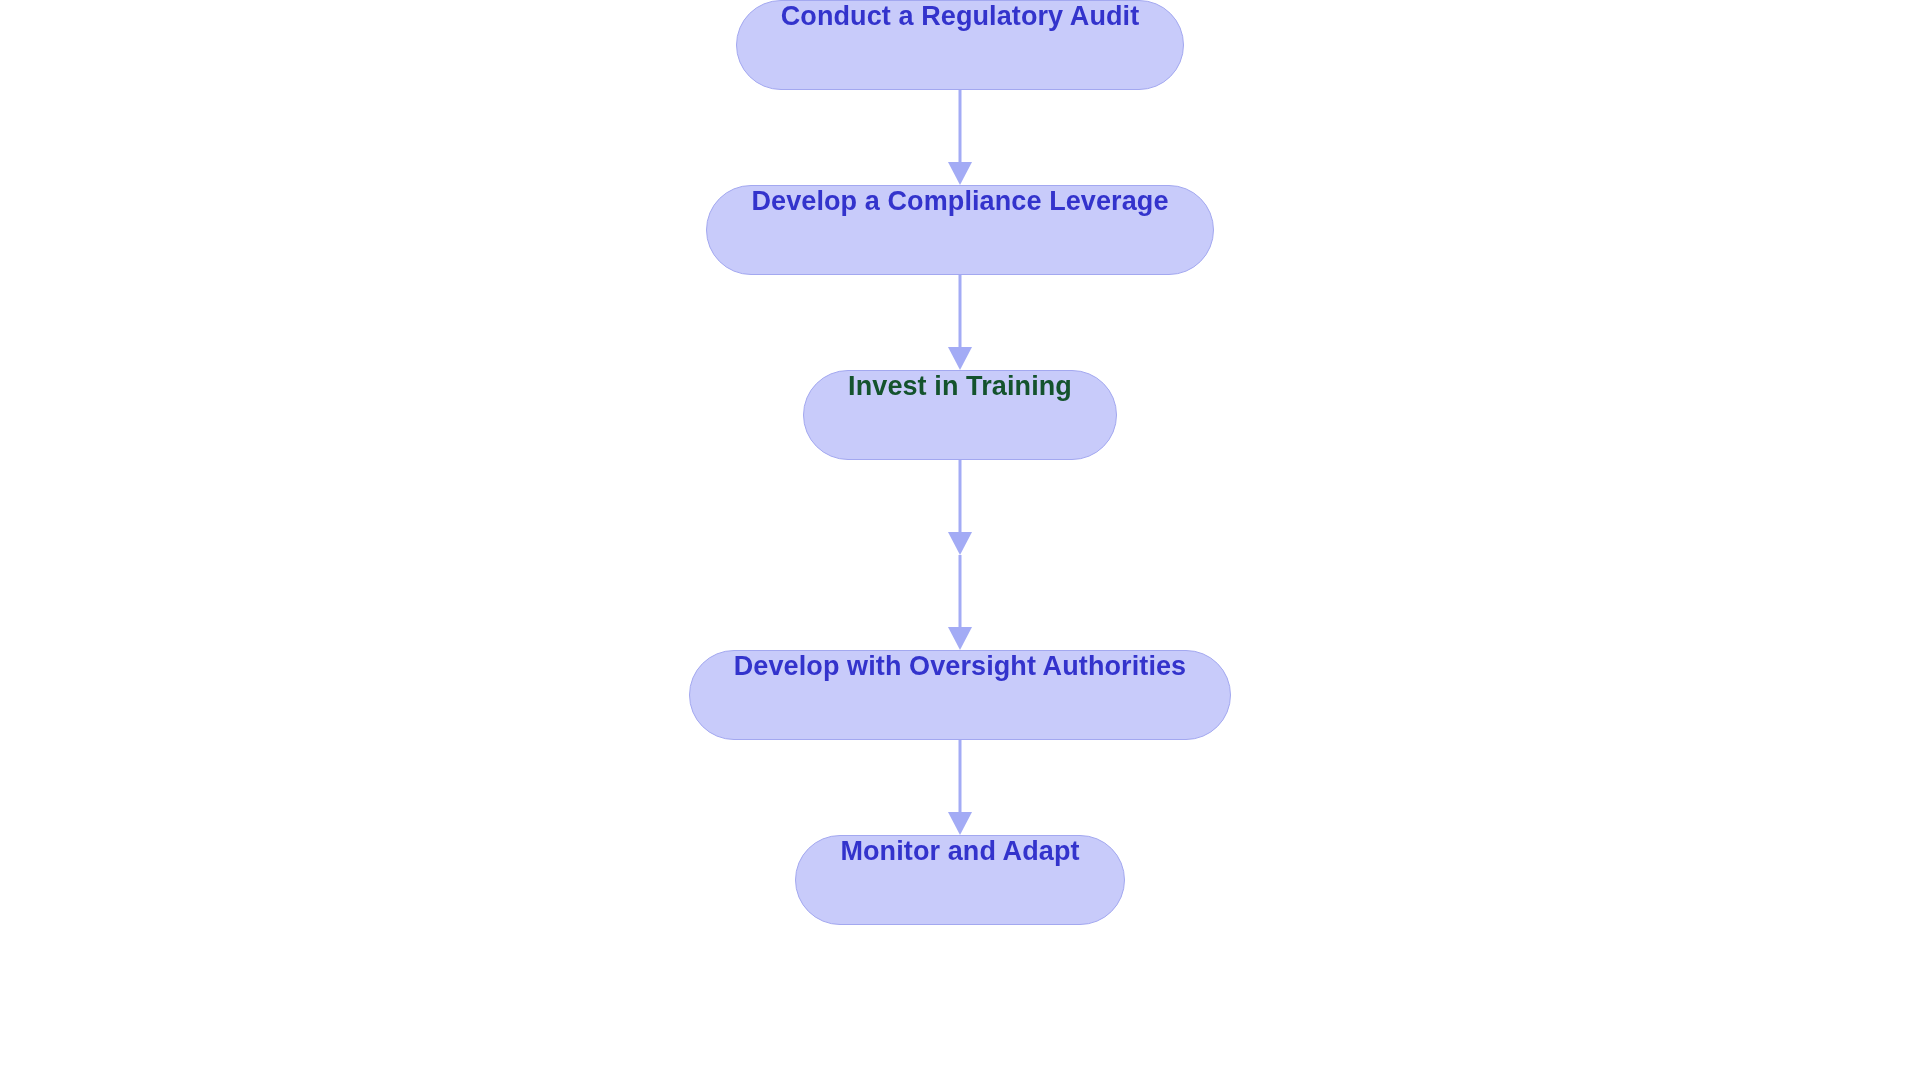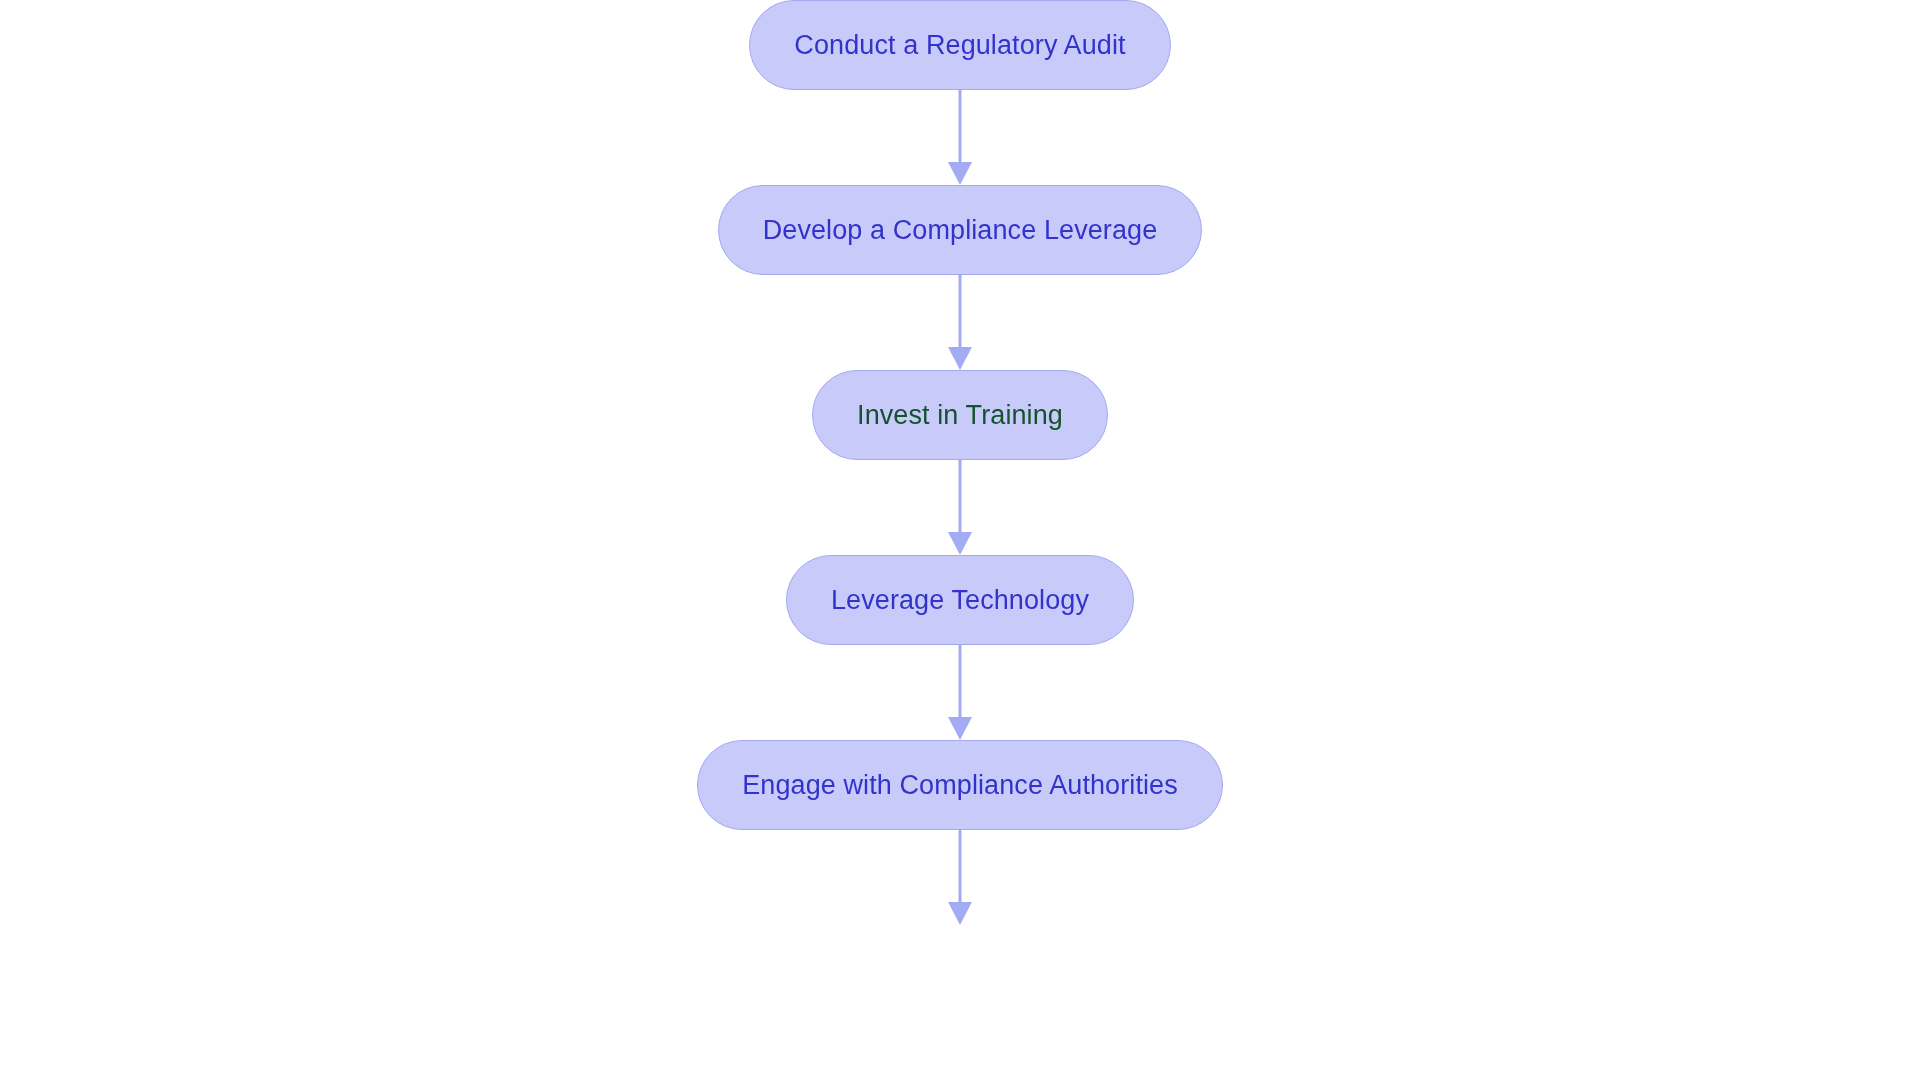--- a/index.html
+++ b/index.html
@@ -34,24 +34,24 @@
   }
 
   .node {
     box-sizing: border-box;
     background: #c8cbfa;
     border: 1.6px solid #a3a8f0;
     border-radius: 999px;
     color: #3333cc;
     font-family: "Liberation Sans", sans-serif;
     font-size: 27px;
-    font-weight: 400;
+    font-weight: 700;
     letter-spacing: 0.1px;
     display: flex;
-    align-items: center;
+    align-items: flex-start;
     justify-content: center;
     white-space: nowrap;
     height: 90px;
     padding: 0 44px;
     flex: 0 0 auto;
   }
 
   .connector {
     position: relative;
     width: 26px;
@@ -105,33 +105,33 @@
 
     <div class="node" style="background: rgb(200, 203, 250); border-color: rgb(163, 168, 240); color: #14532d;">
       <span>Invest in Training</span>
     </div>
 
     <div class="connector">
       <div class="conn-line" style="background: rgb(163, 171, 245);"></div>
       <div class="conn-head" style="border-top-color: rgb(163, 171, 245);"></div>
     </div>
 
+
+    <div class="connector">
+      <div class="conn-line" style="background: rgb(163, 171, 245);"></div>
+      <div class="conn-head" style="border-top-color: rgb(163, 171, 245);"></div>
+    </div>
+
     <div class="node" style="background: rgb(200, 203, 250); border-color: rgb(163, 168, 240); color: rgb(51, 51, 204);">
-      <span>Leverage Technology</span>
+      <span>Develop with Oversight Authorities</span>
     </div>
 
     <div class="connector">
       <div class="conn-line" style="background: rgb(163, 171, 245);"></div>
       <div class="conn-head" style="border-top-color: rgb(163, 171, 245);"></div>
     </div>
 
     <div class="node" style="background: rgb(200, 203, 250); border-color: rgb(163, 168, 240); color: rgb(51, 51, 204);">
-      <span>Engage with Compliance Authorities</span>
+      <span>Monitor and Adapt</span>
     </div>
-
-    <div class="connector">
-      <div class="conn-line" style="background: rgb(163, 171, 245);"></div>
-      <div class="conn-head" style="border-top-color: rgb(163, 171, 245);"></div>
-    </div>
-
 
   </div>
 </div>
 
 </body></html>

